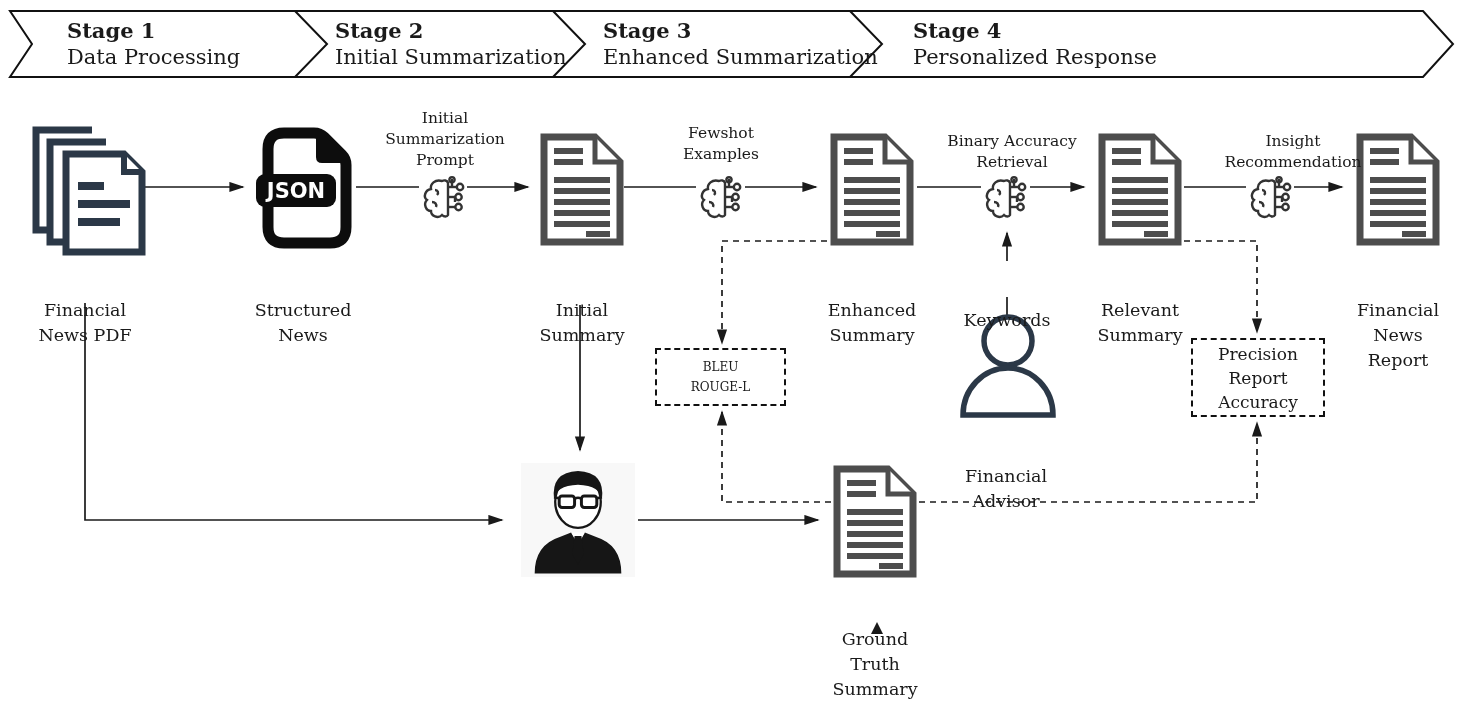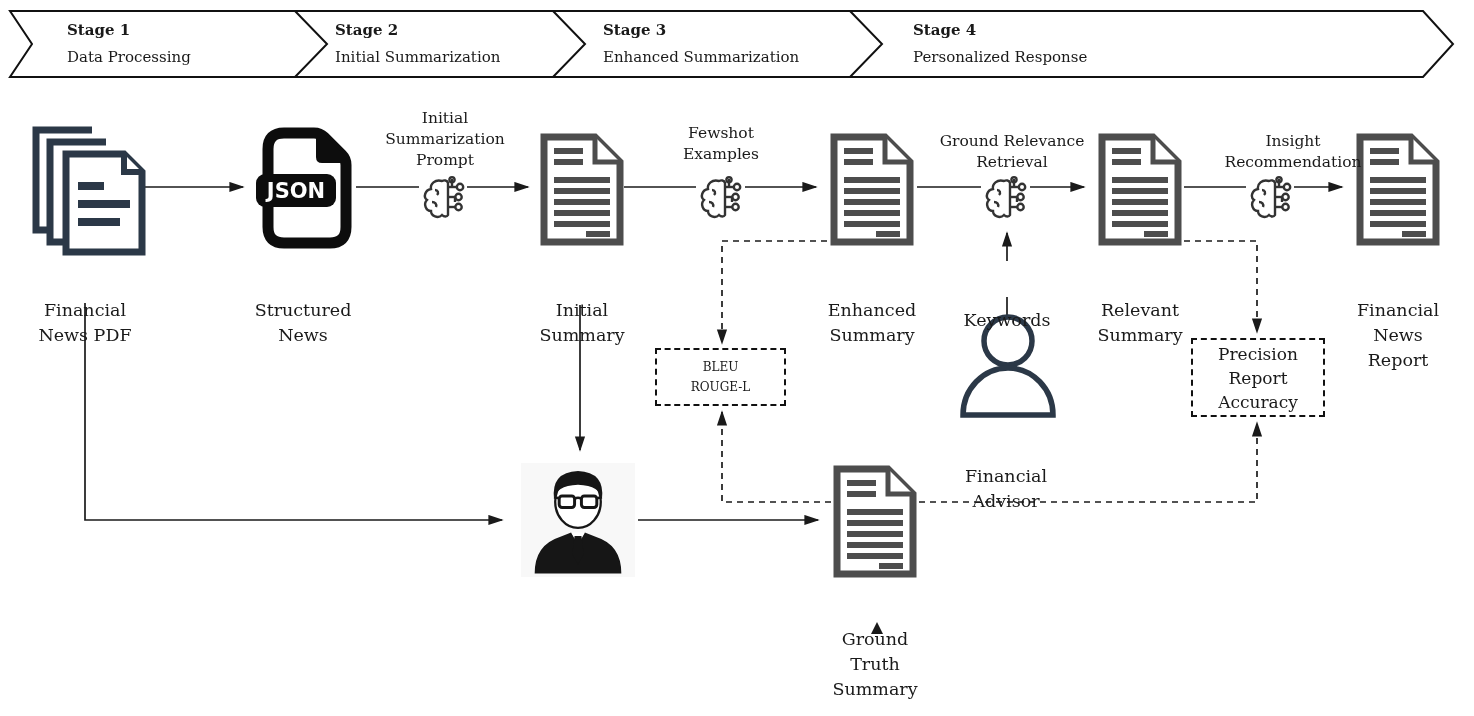--- a/index.html
+++ b/index.html
@@ -10,21 +10,21 @@
   .abs{position:absolute;}
   .node-label{
     position:absolute;transform:translateX(-50%);text-align:center;
     font-size:17.5px;line-height:25px;white-space:pre-line;color:#1a1a1a;margin-top:42px;
   }
   .proc-label{
     position:absolute;transform:translateX(-50%);text-align:center;
     font-size:15.5px;line-height:21px;white-space:pre-line;color:#1a1a1a;
   }
   .stage{
-    position:absolute;top:17px;font-size:15px;line-height:27px;
+    position:absolute;top:17px;font-size:21px;line-height:27px;
   }
   .stage .t{font-weight:bold;}
   .dash-box{
     position:absolute;border:2px dashed #111;background:#fff;
     display:flex;align-items:center;justify-content:center;text-align:center;
     white-space:pre-line;box-sizing:border-box;
   }
   #bleu-box{left:655px;top:348px;width:131px;height:58px;font-size:12px;line-height:20px;}
   #prec-box{left:1191px;top:338px;width:134px;height:79px;font-size:17px;line-height:24px;}
   svg{display:block;}
@@ -236,19 +236,19 @@
 Truth
 Summary</div>
   <div class="node-label" style="left:1006px;top:422px;">Financial
 Advisor</div>
 
   <div class="proc-label" style="left:445px;top:108px;">Initial
 Summarization
 Prompt</div>
   <div class="proc-label" style="left:721px;top:123px;">Fewshot
 Examples</div>
-  <div class="proc-label" style="left:1012px;top:131px;">Ground Relevance
+  <div class="proc-label" style="left:1012px;top:131px;">Binary Accuracy
 Retrieval</div>
   <div class="proc-label" style="left:1270px;top:131px;margin-left:23px;">Insight
 Recommendation</div>
   <div class="node-label" style="left:1007px;top:266px;">Keywords</div>
 
 </div>
 
 </body></html>

